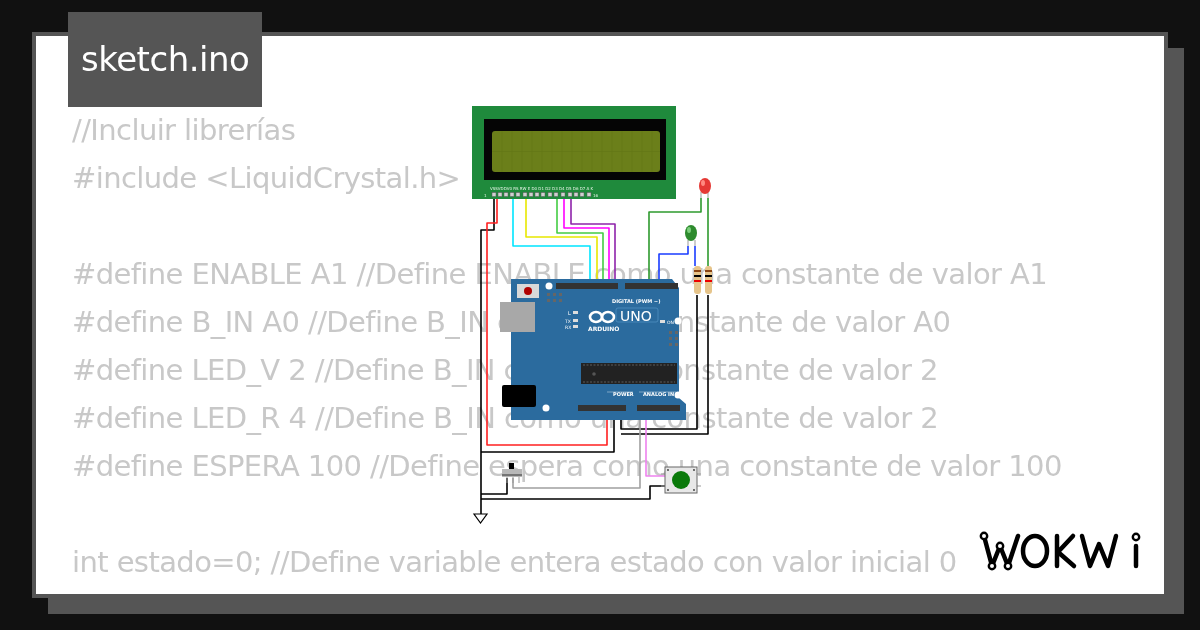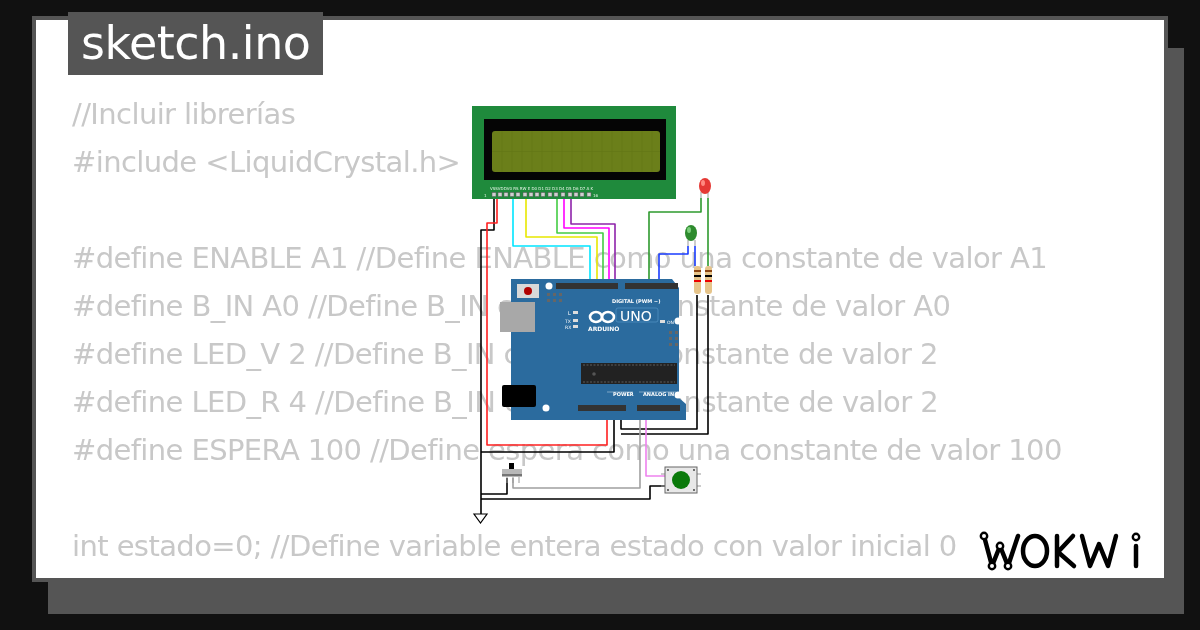--- a/index.html
+++ b/index.html
@@ -1,21 +1,21 @@
 <!DOCTYPE html>
 <html><head>
 <meta charset="utf-8">
 <style>
   html, body { margin:0; padding:0; }
   body { width:1200px; height:630px; background:#111111; position:relative; overflow:hidden; font-family:"DejaVu Sans", sans-serif; }
   .shadow { position:absolute; left:48px; top:48px; width:1136px; height:566px; background:#555555; }
-  .panel { position:absolute; left:32px; top:16px; width:1128px; height:558px; background:#ffffff; border:4px solid #555555; overflow:hidden; }
+  .panel { position:absolute; left:32px; top:32px; width:1128px; height:558px; background:#ffffff; border:4px solid #555555; overflow:hidden; }
   .code { position:absolute; left:36px; top:70px; margin:0; font-family:"DejaVu Sans", sans-serif; font-size:29px; line-height:48px; color:#c8c8c8; white-space:pre; letter-spacing:-0.6px; }
   .code .line { display:block; height:48px; }
-  .tag { position:absolute; left:68px; top:12px; height:63px; background:#555555; color:#ffffff; font-family:"DejaVu Sans", sans-serif; font-size:46px; line-height:63px; padding:0 13px; letter-spacing:-0.5px; }
+  .tag { position:absolute; left:68px; top:12px; height:63px; background:#555555; color:#ffffff; font-family:"DejaVu Sans", sans-serif; font-size:34px; line-height:63px; padding:16px 13px; letter-spacing:-0.5px; }
   .diagram { position:absolute; left:0; top:0; width:1200px; height:630px; pointer-events:none; }
   .diagram * { pointer-events:auto; }
   .logo { position:absolute; left:978px; top:528px; width:172px; height:48px; }
 </style>
 </head>
 <body>
 
 <div class="shadow"></div>
 
 <div class="panel">

